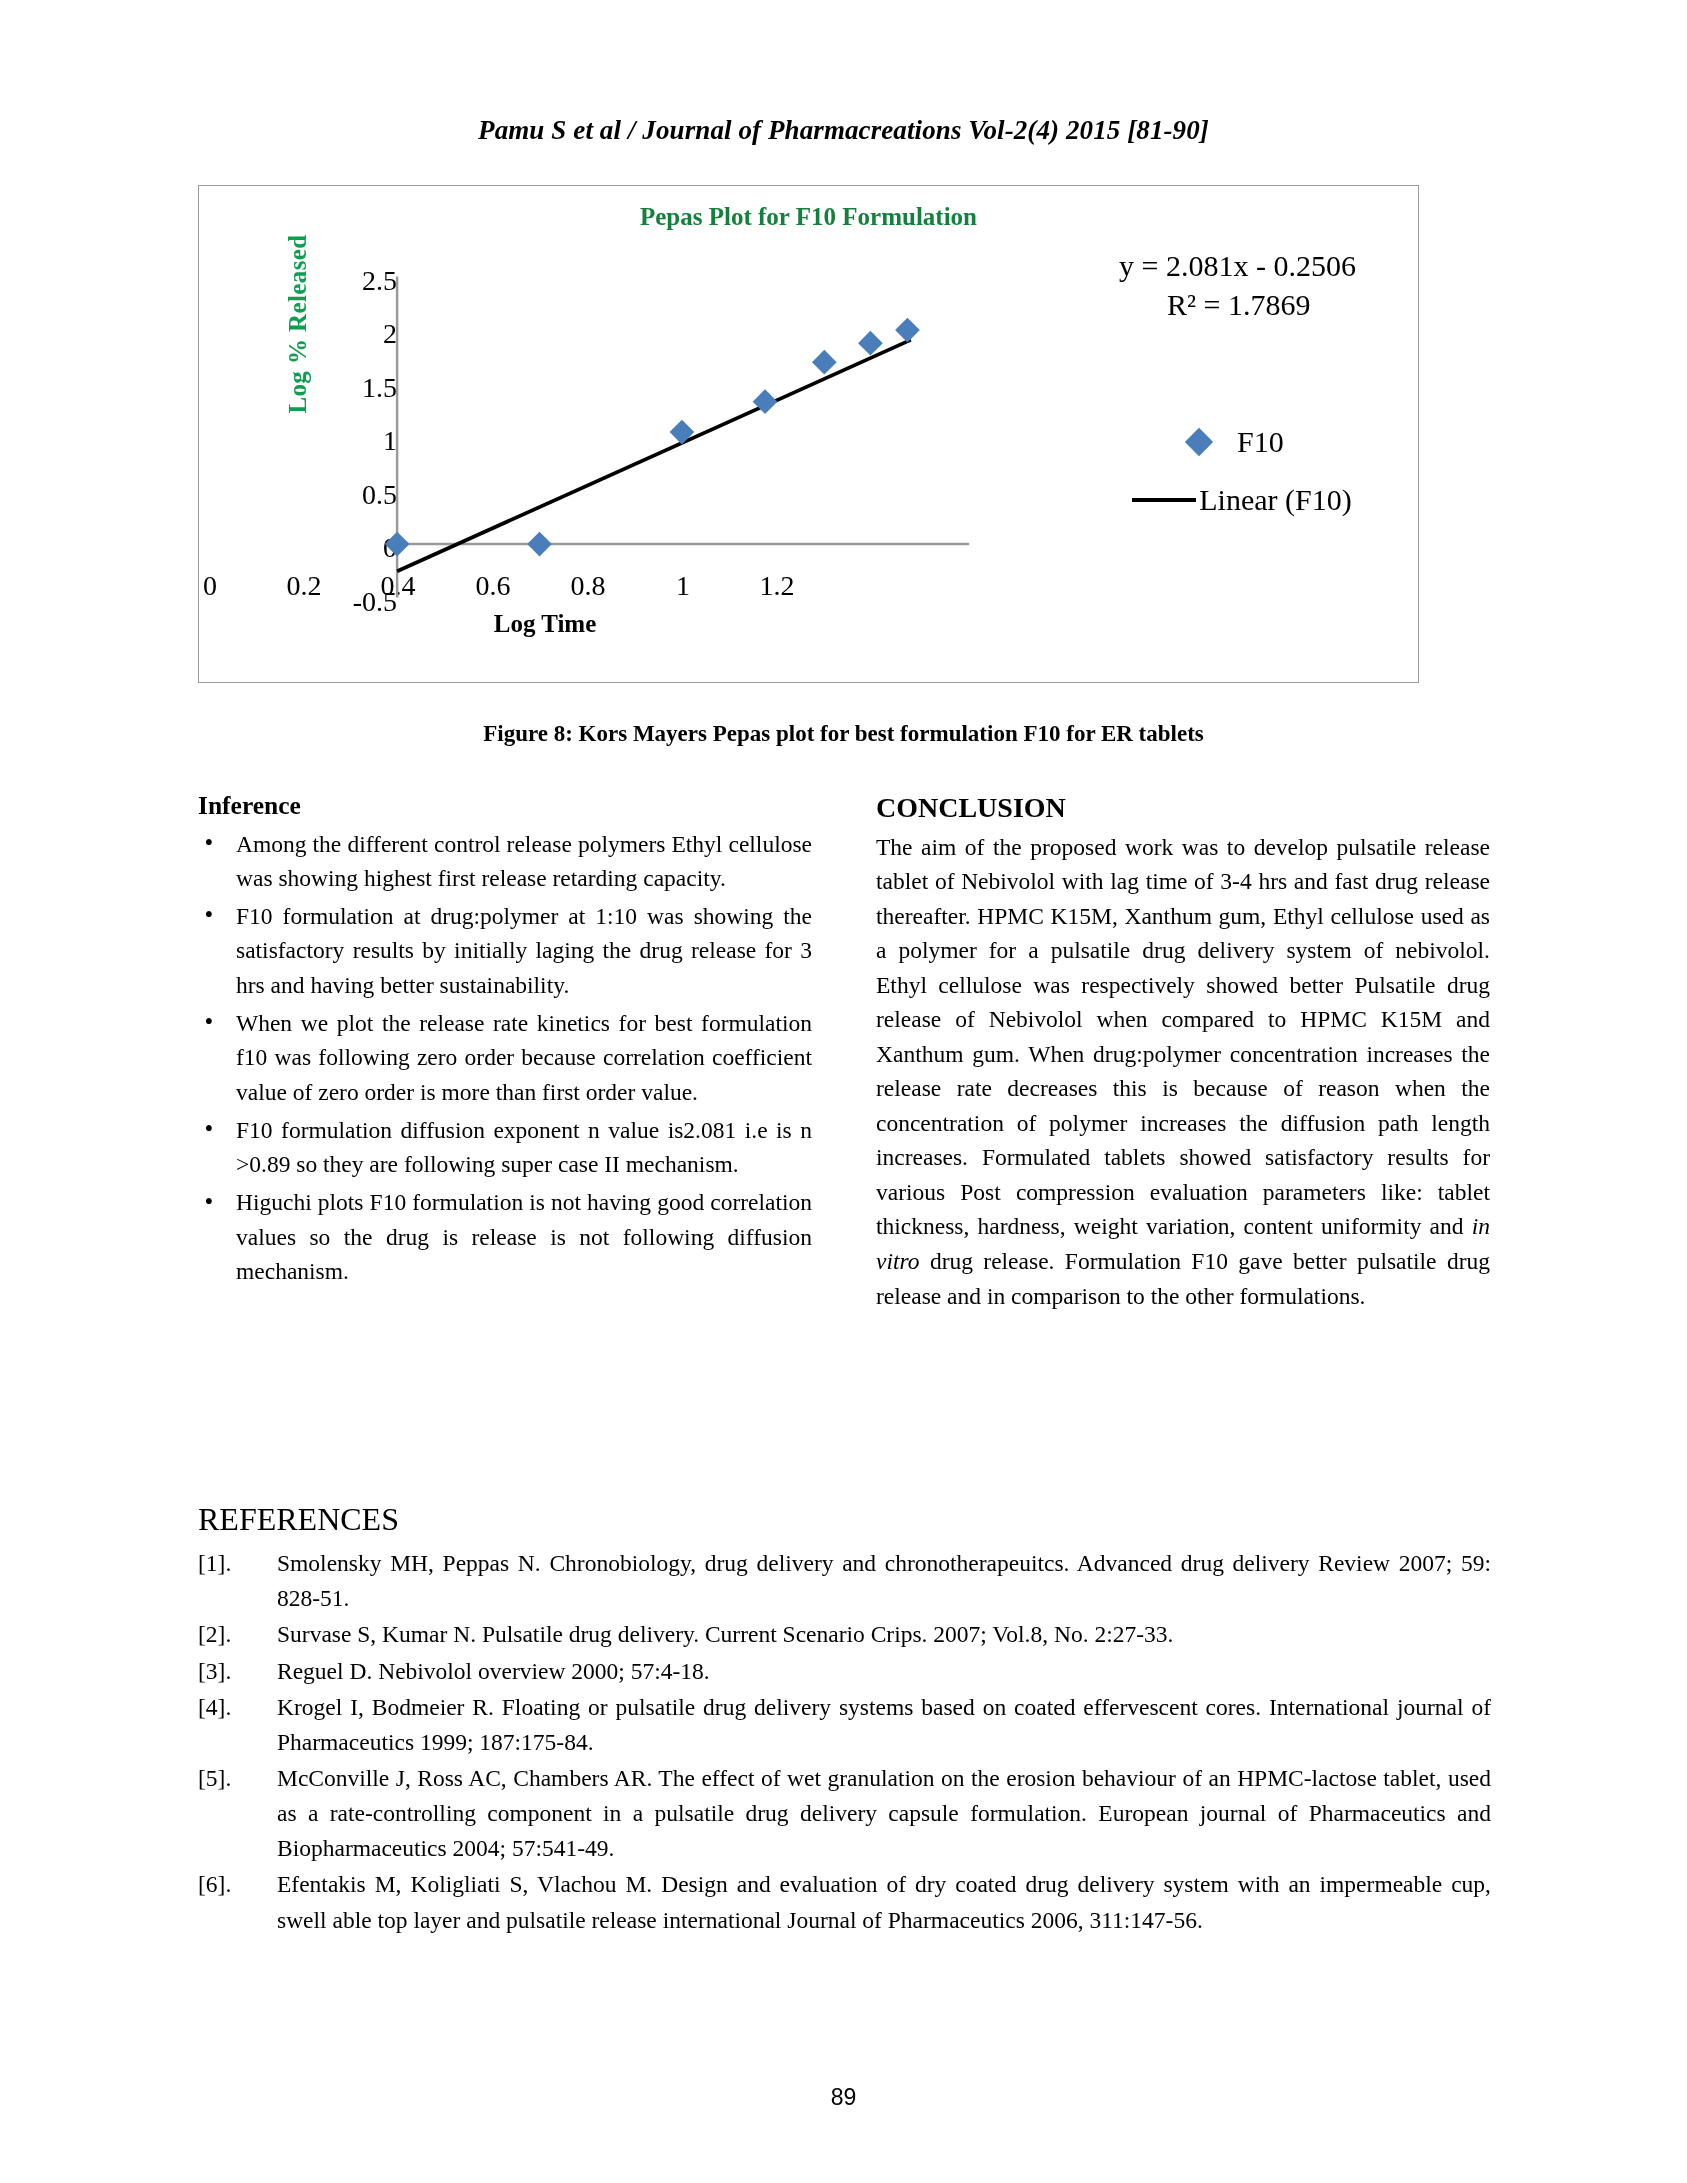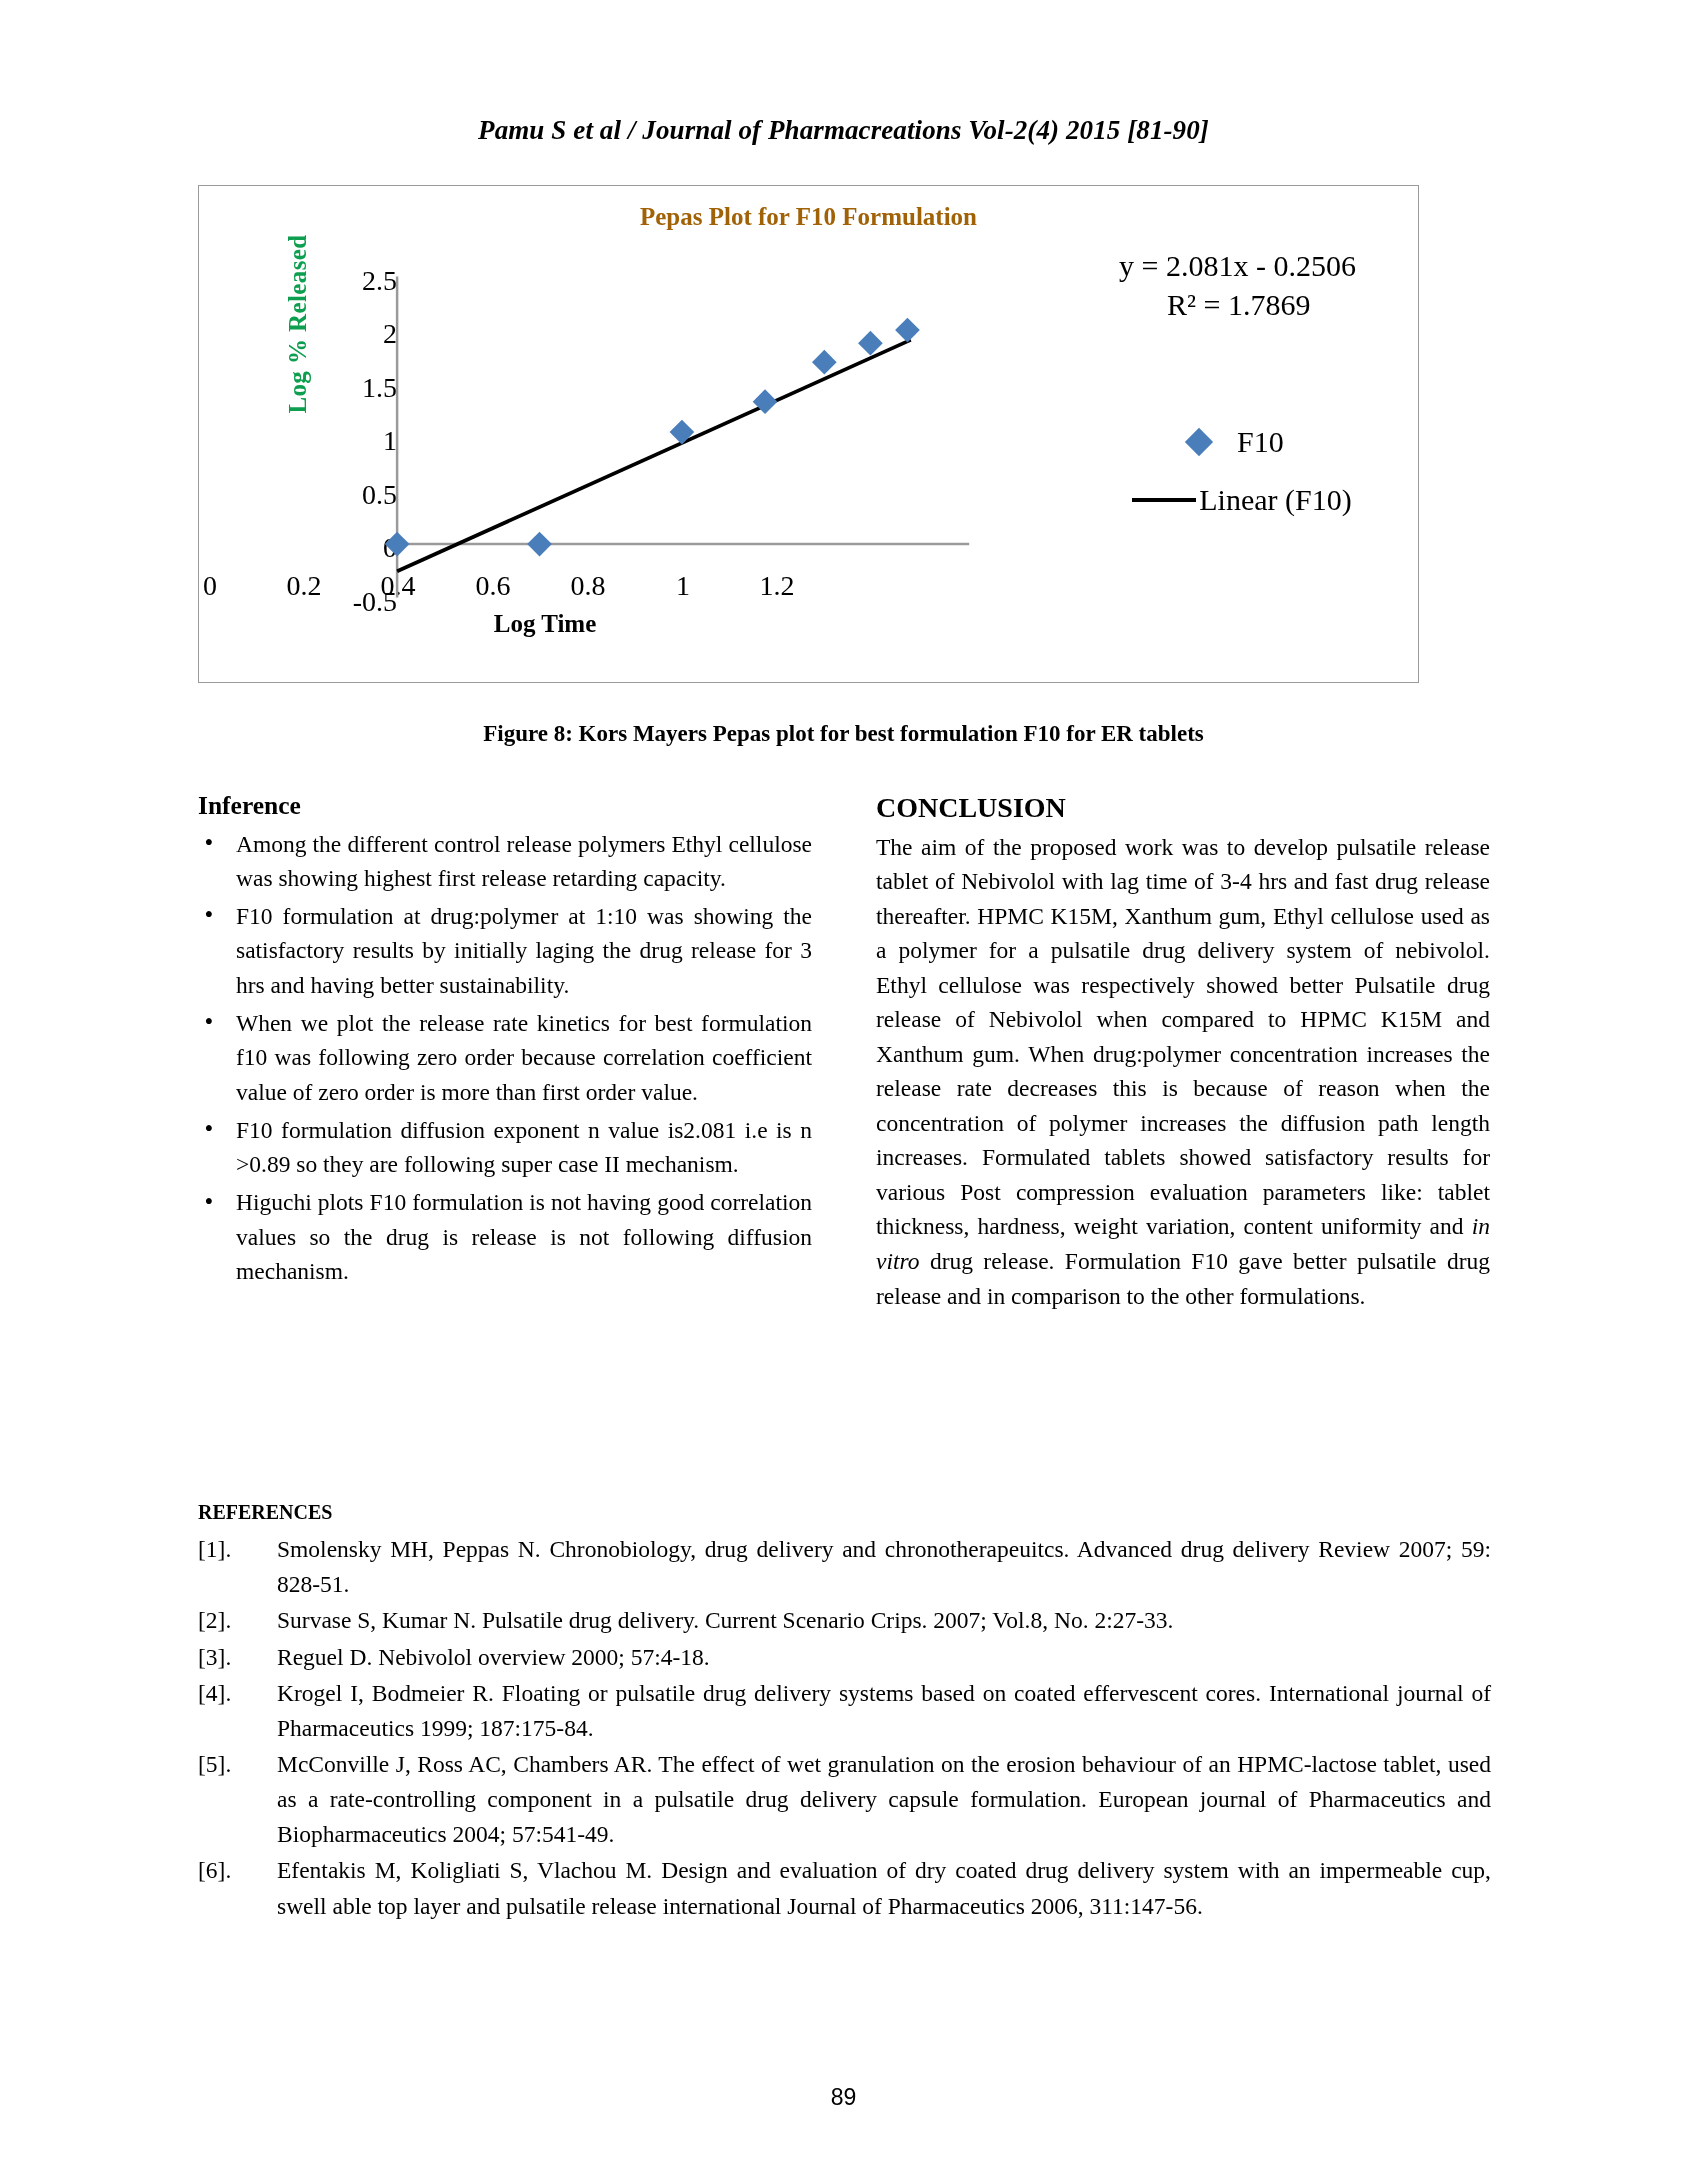--- a/index.html
+++ b/index.html
@@ -40,21 +40,21 @@
     width: 1221px;
     height: 498px;
     border: 1.6px solid #9a9a9a;
     background: #ffffff;
   }
   .chart-title {
     position: absolute;
     left: 0; top: 16.5px;
     width: 100%;
     text-align: center;
-    color: #a16207;
+    color: #15803d;
     font-weight: bold;
     font-size: 25px;
   }
   .chart-svg { position: absolute; left: 0; top: 0; }
 
   .axis-label-y {
     position: absolute;
     left: -25px; top: 124px;
     width: 247px;
     transform: rotate(-90deg);
@@ -183,22 +183,22 @@
   p.para em { font-style: italic; }
 
   
   .refs {
     position: absolute;
     left: 198px; top: 1501px;
     width: 1293px;
   }
   .refs h2 {
     margin: 0 0 8.2px 0;
-    font-size: 20px;
-    font-weight: bold;
+    font-size: 32px;
+    font-weight: normal;
   }
   .ref-row {
     display: flex;
     font-size: 23.5px;
     line-height: 1.5;
     margin-bottom: 0.8px;
   }
   .ref-num { width: 79px; flex: 0 0 79px; }
   .ref-txt {
     flex: 1 1 auto;

